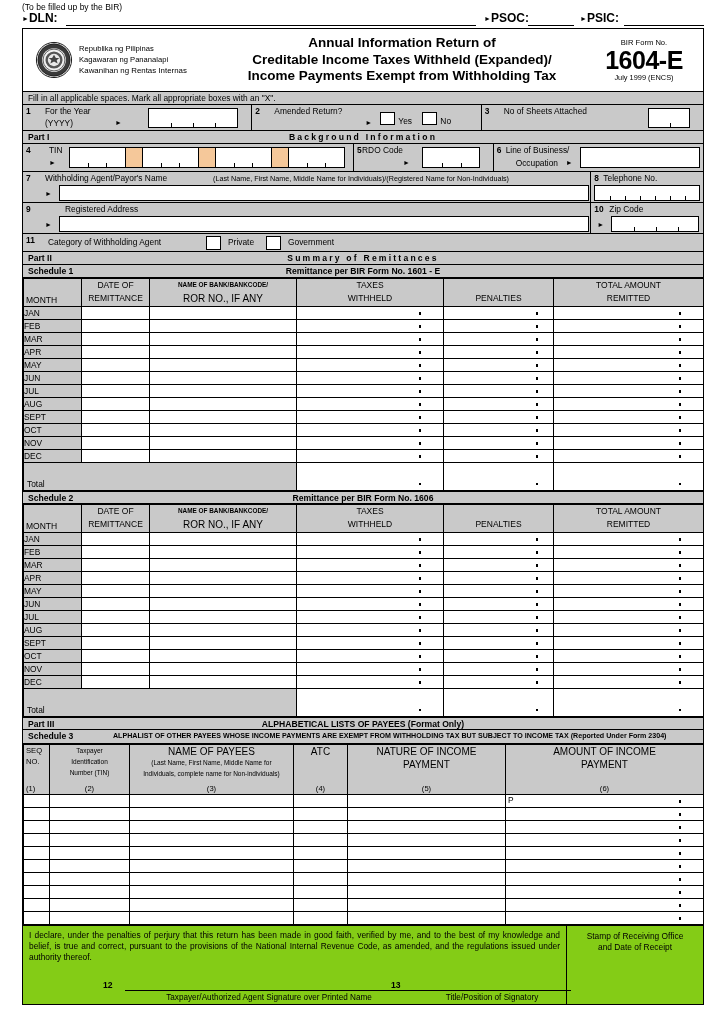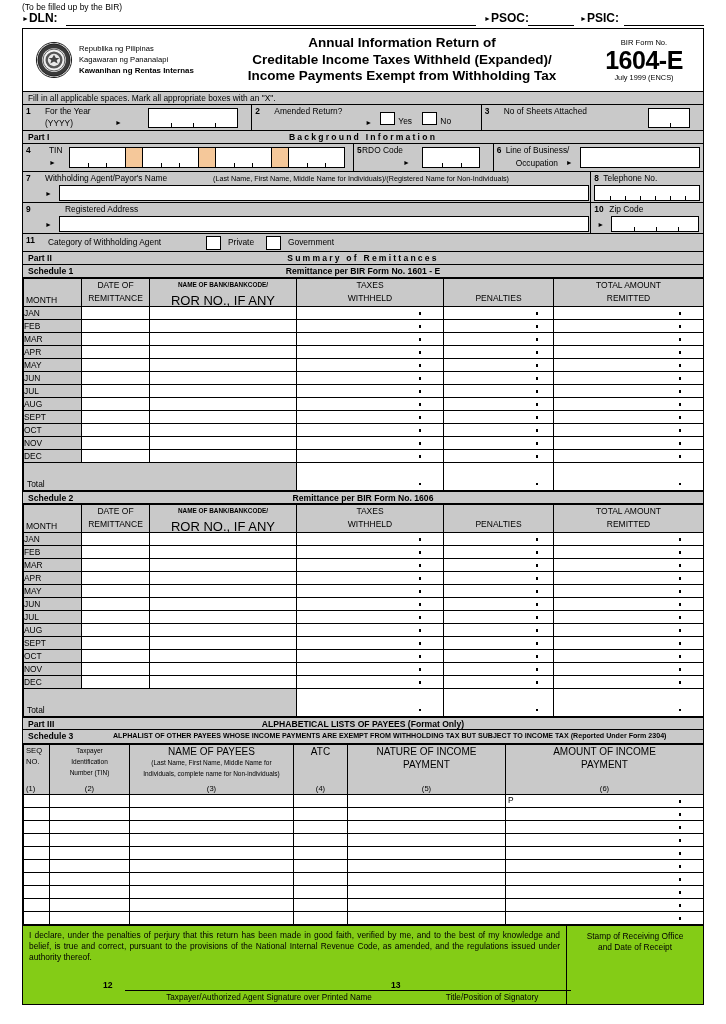--- a/index.html
+++ b/index.html
@@ -33,21 +33,21 @@
 
   
   .masthead {
     display: flex; align-items: center;
     background: #fff; height: 63px;
     border-bottom: 1.5px solid #000;
     padding: 0 4px;
   }
   .seal { width: 38px; height: 38px; margin: 0 6px 0 8px; flex: none; }
   .agency { font-size: 7.6px; line-height: 1.45; flex: none; width: 132px; }
-  .agency .bold-line { font-weight: bold; font-size: 7.9px; }
+  .agency .bold-line { font-weight: normal; font-size: 7.9px; }
   .title-block { flex: 1; text-align: center; }
   .title-block .t1 { font-size: 13.5px; font-weight: bold; line-height: 1.22; }
   .title-block .t2 { font-size: 13.5px; font-weight: bold; line-height: 1.22; }
   .formno { width: 106px; flex: none; text-align: center; padding-right: 4px; }
   .formno .fl { font-size: 7.6px; }
   .formno .fn { font-size: 25px; font-weight: bold; letter-spacing: -0.5px; line-height: 1.05; }
   .formno .fd { font-size: 7.4px; }
 
   
   .instr {
@@ -85,21 +85,21 @@
   
   .cbox { position: absolute; background: #fff; border: 1px solid #000; width: 15px; height: 13px; }
 
   
   table.sched { width: 100%; border-collapse: collapse; table-layout: fixed; }
   table.sched td, table.sched th { border: 1px solid #000; padding: 0; }
   .hd-cell { background: #c9c9c9; height: 28px; vertical-align: top; position: relative; }
   .hd-cell .l1 { position: absolute; left: 0; right: 0; top: 1px; text-align: center; font-size: 8.5px; }
   .hd-cell .l2 { position: absolute; left: 0; right: 0; top: 14px; text-align: center; font-size: 8.5px; }
   .hd-cell .s1 { position: absolute; left: 0; right: 0; top: 2px; text-align: center; font-size: 6.4px; font-weight: bold; }
-  .hd-cell .s2 { position: absolute; left: 0; right: 0; top: 14px; text-align: center; font-size: 13px; }
+  .hd-cell .s2 { position: absolute; left: 0; right: 0; top: 14px; text-align: center; font-size: 10px; }
   .hd-cell .bl { position: absolute; left: 2px; bottom: 1px; font-size: 8.5px; }
   .mon { background: #c9c9c9; height: 13px; font-size: 8.4px; padding-left: 3px; }
   .wht { background: #fff; height: 13px; position: relative; }
   .dot { position: absolute; right: 22px; top: 50%; margin-top: -1px; width: 2.5px; height: 2.5px; background: #000; }
   .dot.nar { right: 15px; }
   .tot-grey { background: #c9c9c9; height: 28px; position: relative; }
   .tot-grey span { position: absolute; left: 3px; bottom: 1px; font-size: 8.4px; }
   .tot-wht { background: #fff; height: 28px; position: relative; }
   .tot-wht .dot { top: auto; bottom: 5px; margin-top: 0; }
 

